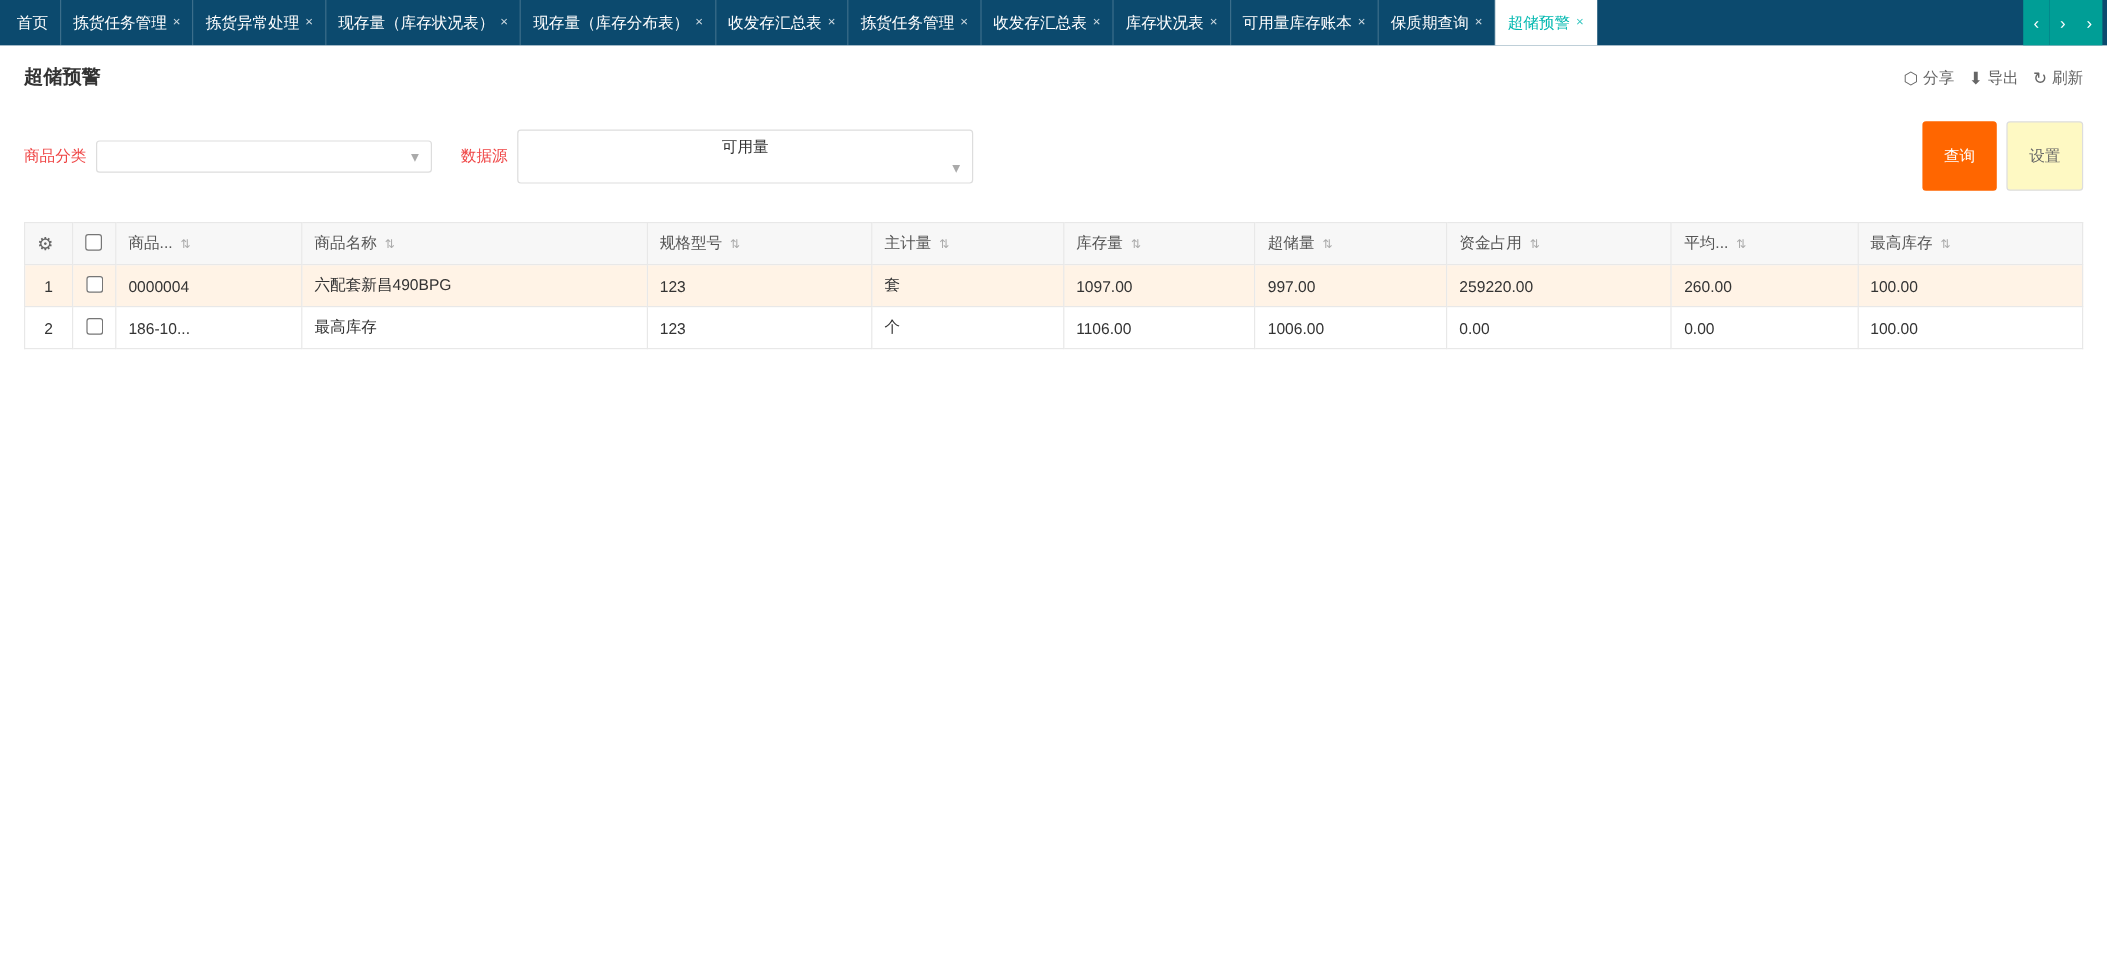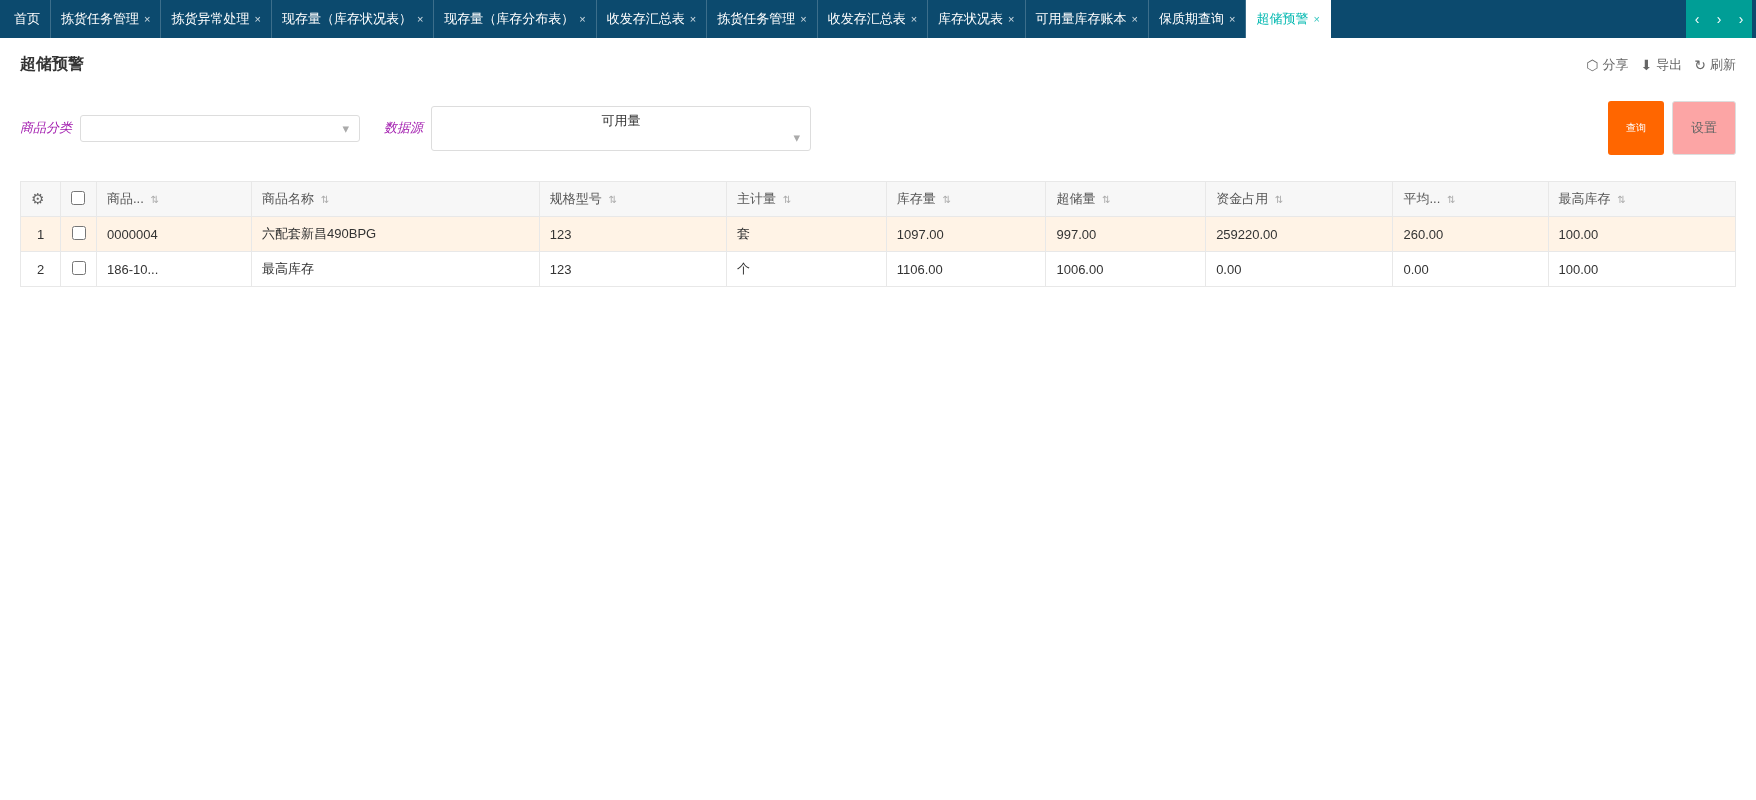--- a/index.html
+++ b/index.html
@@ -91,24 +91,23 @@
       gap: 24px;
       margin-bottom: 16px;
       padding: 10px 0;
     }
     .filter-group {
       display: flex;
       align-items: center;
       gap: 8px;
     }
     .filter-label {
-      color: #a21caf;
+      color: #ef4444;
       font-size: 13px;
       white-space: nowrap;
-      font-style: italic;
     }
     .filter-select {
       display: flex;
       align-items: center;
       border: 1px solid #ddd;
       border-radius: 3px;
       padding: 5px 10px;
       min-width: 200px;
       background: #fff;
       cursor: pointer;
@@ -129,24 +128,24 @@
       display: flex;
       gap: 8px;
     }
     .btn-query {
       background: #f60;
       color: #fff;
       border: none;
       border-radius: 3px;
       padding: 20px 18px;
       cursor: pointer;
-      font-size: 10px;
+      font-size: 13px;
     }
     .btn-settings {
-      background: #fca5a5;
+      background: #fef9c3;
       color: #666;
       border: 1px solid #ddd;
       border-radius: 3px;
       padding: 6px 18px;
       cursor: pointer;
       font-size: 13px;
     }
 
     
     .data-table {

